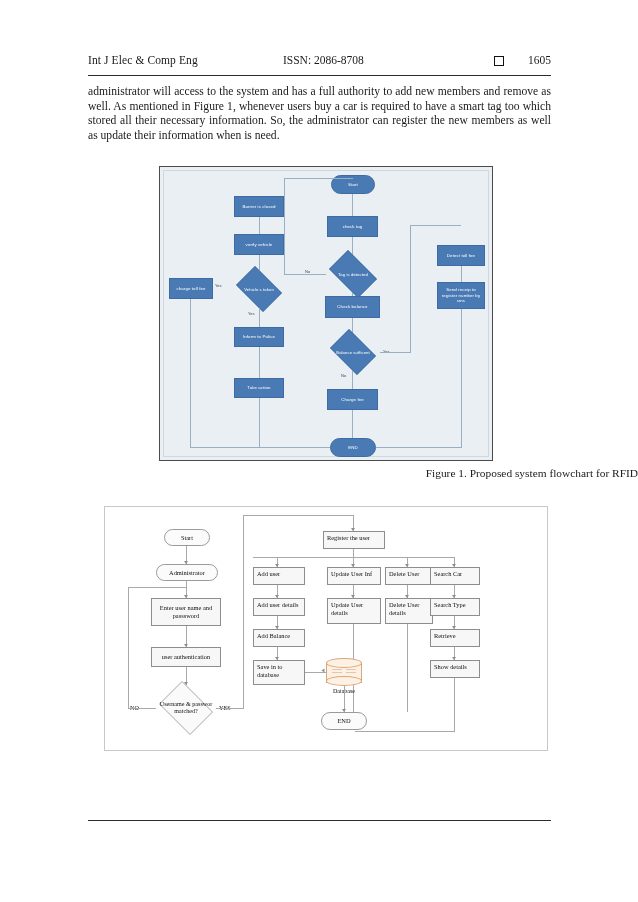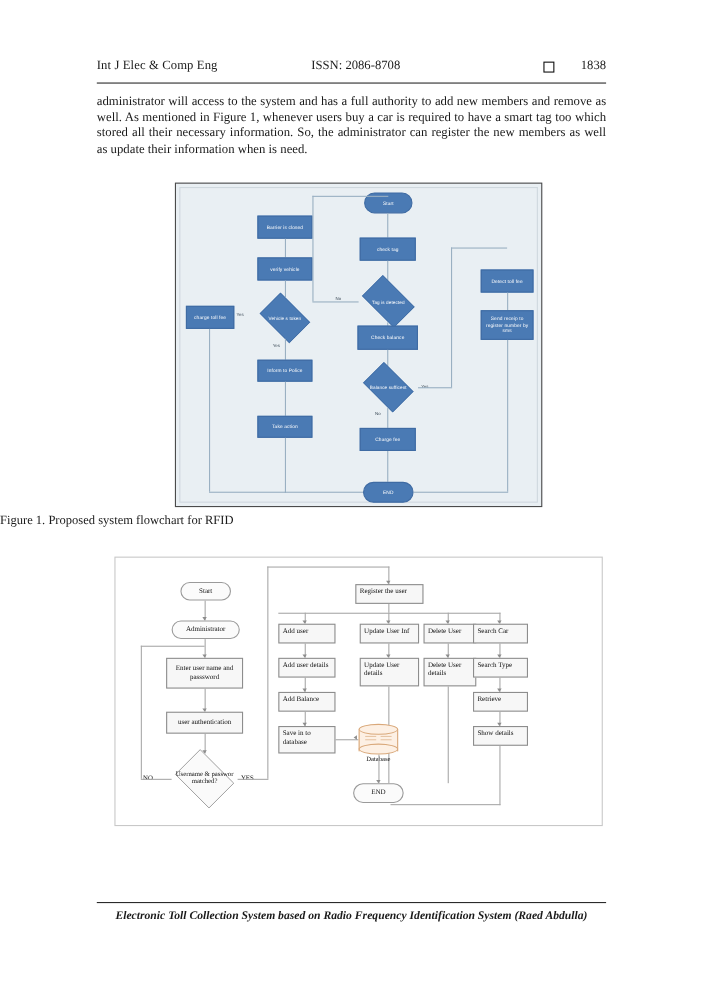--- a/index.html
+++ b/index.html
@@ -125,21 +125,21 @@
     font-size:4px;
     color:#3b4a57;
     filter:blur(.35px);
     white-space:nowrap;
   }
 
   
   .cap{
     position:absolute;
     width:638px;
-    text-align:left;
+    text-align:right;
     font-size:11.4px;
   }
 
   
   .fig2{
     position:absolute;
     left:104px; top:506px;
     width:444px; height:245px;
     background:#ffffff;
     border:1px solid #c8c8c8;
@@ -261,21 +261,21 @@
 </style>
 </head>
 <body>
 
 <div class="page">
 
   <div class="header">
     <div class="hdr-left">Int J Elec &amp; Comp Eng</div>
     <div class="hdr-mid">ISSN: 2086-8708</div>
     <div class="hdr-glyph"><span class="box"></span></div>
-    <div class="hdr-page">1838</div>
+    <div class="hdr-page">1605</div>
   </div>
   <div class="hdr-rule"></div>
 
   <div class="para">administrator will access to the system and has a full authority to add new members and remove as well. As mentioned in Figure 1, whenever users buy a car is required to have a smart tag too which stored all their necessary information. So, the administrator can register the new members as well as update their information when is need.</div>
 
   <div class="fig1">
     <div class="inner">
 
       <div class="n1 term" style="left:167px;top:4px;width:44px;height:19px;">
         <span>Start</span>
@@ -515,15 +515,14 @@
     <div class="arrowhead" style="left:237px;top:202px;"></div>
 
     <div class="n2 term ctr" style="left:216px;top:205px;width:46px;height:18px;">
       <span>END</span>
     </div>
 
   </div>
 
 
   <div class="foot-rule"></div>
-  <div class="foot">Electronic Toll Collection System based on Radio Frequency Identification System (Raed Abdulla)</div>
 
 </div>
 
 </body></html>

